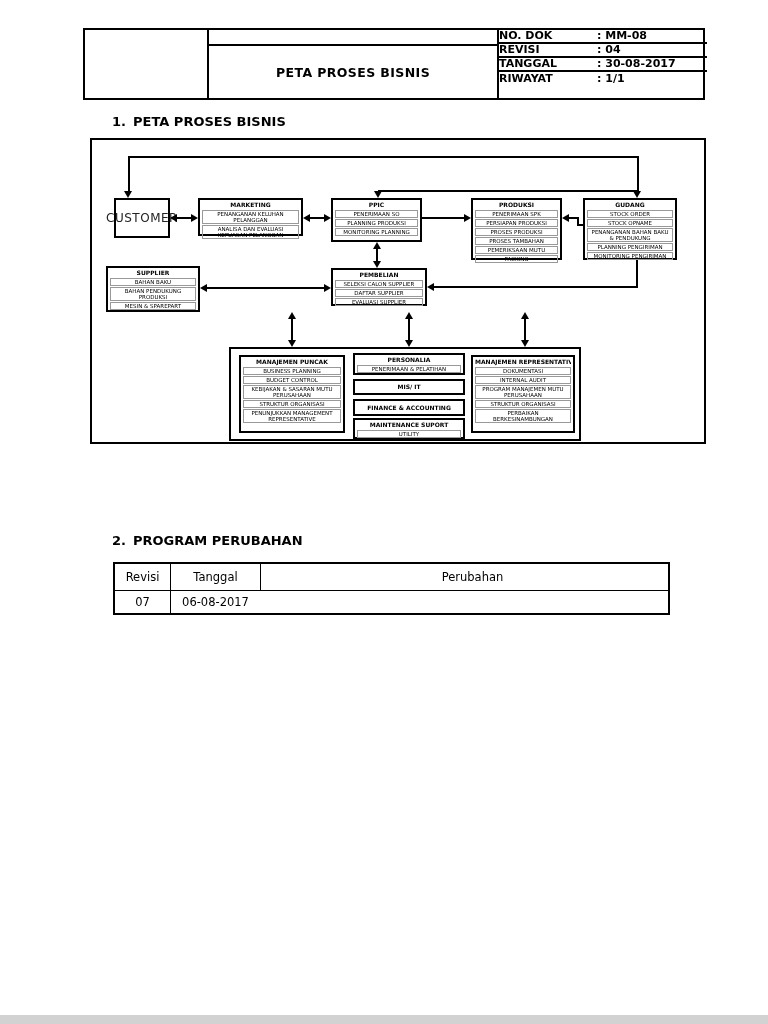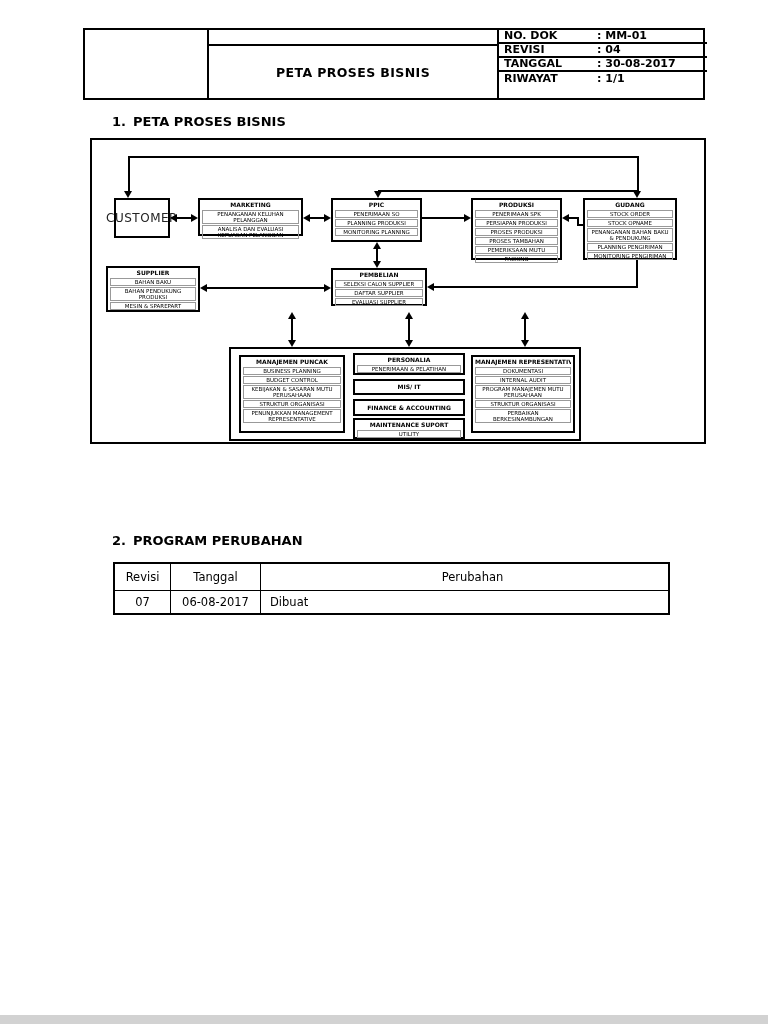--- a/index.html
+++ b/index.html
@@ -14,21 +14,21 @@
   
   .htable { position: absolute; left: 83px; top: 28px; width: 622px; height: 72px; border: 2px solid #000; background: #fff; }
   .logo-cell { position: absolute; left: 0; top: 0; width: 124px; height: 100%; border-right: 2px solid #000; }
   .title-cell { position: absolute; left: 124px; top: 14px; width: 288px; bottom: 0; border-top: 2px solid #000;
                 display: flex; align-items: center; justify-content: center;
                 font-weight: bold; font-size: 12.5px; letter-spacing: .4px; }
   .right-col { position: absolute; left: 412px; top: 0; width: 210px; height: 100%; border-left: 2px solid #000;
                font-weight: bold; font-size: 11px; }
   .hrow { height: 14px; line-height: 12px; display: flex; align-items: center; }
   .hrow.sep { border-bottom: 2px solid #000; }
-  .hlabel { display: inline-block; width: 98px; padding-left: 5px; }
+  .hlabel { display: inline-block; width: 98px; }
 
   
   .sec { position: absolute; font-weight: bold; font-size: 13px; white-space: nowrap; }
   .sec-num { display: inline-block; width: 21px; }
 
   
   .diagram { position: absolute; left: 90px; top: 138px; width: 616px; height: 306px; border: 2px solid #000; background: #fff; }
   .pbox { position: absolute; border: 2px solid #000; background: #fff; padding: 1px 2px; }
   .pbox-title { font-weight: bold; font-size: 6px; line-height: 8px; text-align: center; white-space: nowrap; overflow: hidden; }
   .pbox-item { margin-top: 1px; border: 1px solid #999; font-size: 5.5px; line-height: 6px; text-align: center; padding: 0 1px; }
@@ -60,21 +60,21 @@
 <body>
 
 <div class="page">
 
   <div class="htable">
     <div class="logo-cell"></div>
     <div class="title-cell">PETA PROSES BISNIS</div>
     <div class="right-col">
       <div class="hrow sep">
         <span class="hlabel">NO. DOK</span>
-        <span class="hvalue">: MM-01</span>
+        <span class="hvalue">: MM-08</span>
       </div>
       <div class="hrow sep">
         <span class="hlabel">REVISI</span>
         <span class="hvalue">: 04</span>
       </div>
       <div class="hrow sep">
         <span class="hlabel">TANGGAL</span>
         <span class="hvalue">: 30-08-2017</span>
       </div>
       <div class="hrow">
@@ -236,18 +236,17 @@
 
   <div class="rtable">
     <div class="rtr head">
       <div class="rtc rc1">Revisi</div>
       <div class="rtc rc2">Tanggal</div>
       <div class="rtc rc3">Perubahan</div>
     </div>
     <div class="rtr data">
       <div class="rtc rc1">07</div>
       <div class="rtc rc2">06-08-2017</div>
-      <div class="rtc rc3 left">Dibuat</div>
     </div>
   </div>
 
   <div class="page-edge"></div>
 </div>
 
 </body></html>

